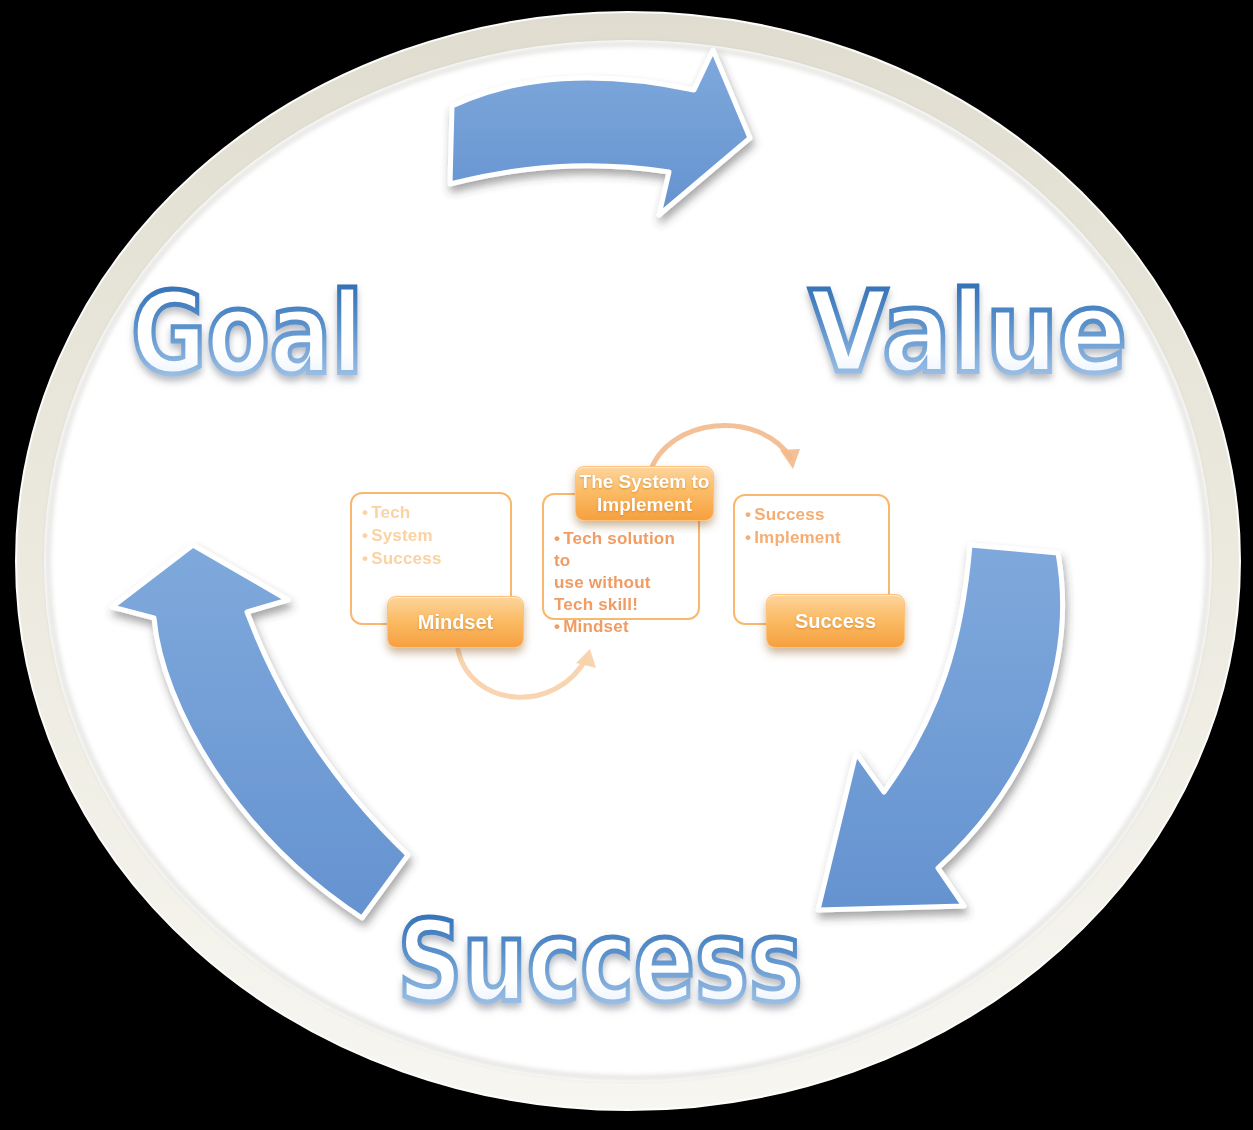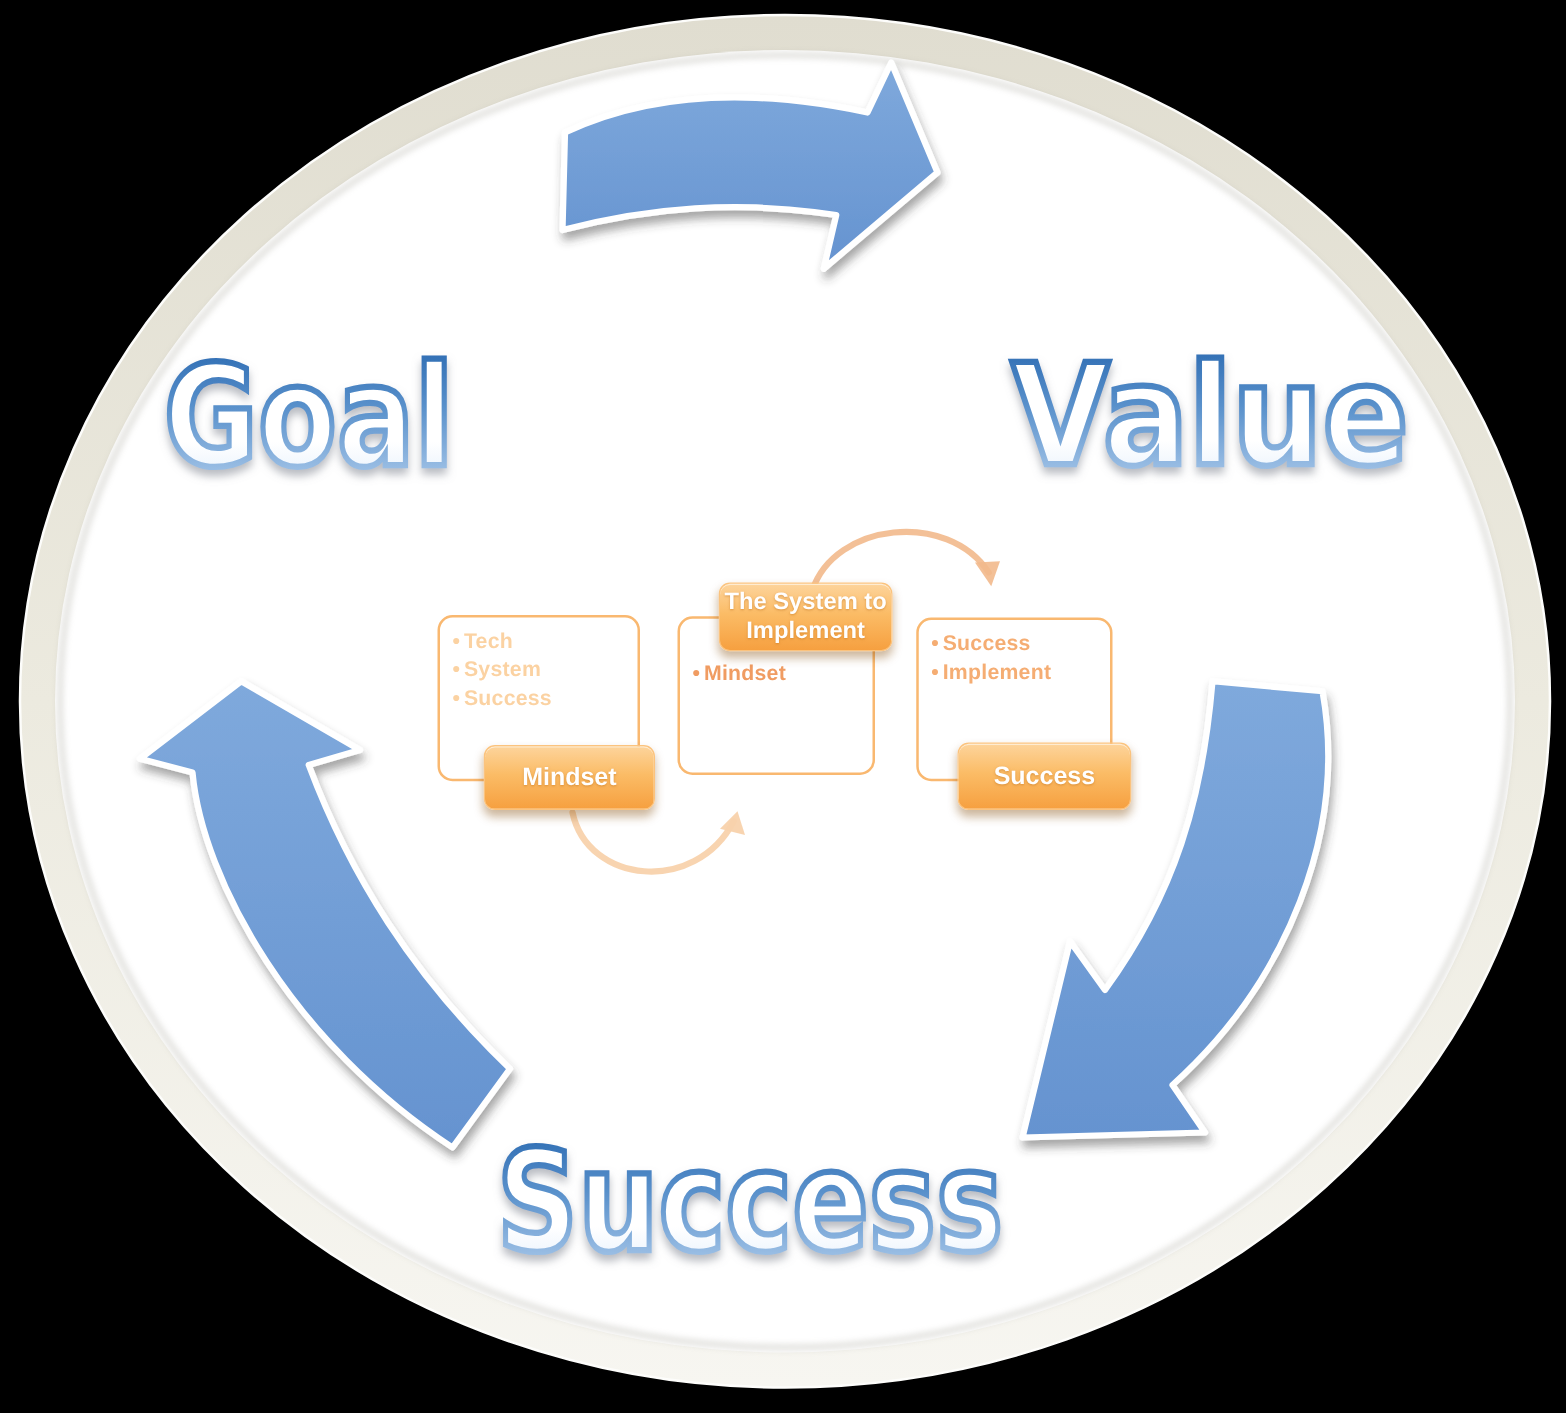--- a/index.html
+++ b/index.html
@@ -126,20 +126,23 @@
     <div class="box-bullets">
       <div class="bullet">Tech</div>
       <div class="bullet">System</div>
       <div class="bullet">Success</div>
     </div>
   </div>
   <div class="label-box label-mindset">Mindset</div>
 
   <div class="content-box box-center">
     <div class="box-bullets">
+      <div class="bullet">Tech solution to
+use without
+Tech skill!</div>
       <div class="bullet">Mindset</div>
     </div>
   </div>
   <div class="label-box label-system">The System to
 Implement</div>
 
   <div class="content-box box-right">
     <div class="box-bullets">
       <div class="bullet">Success</div>
       <div class="bullet">Implement</div>

